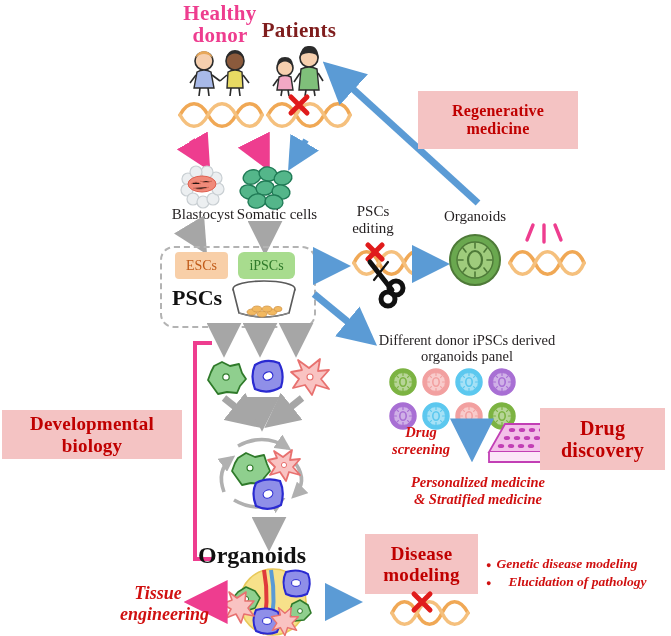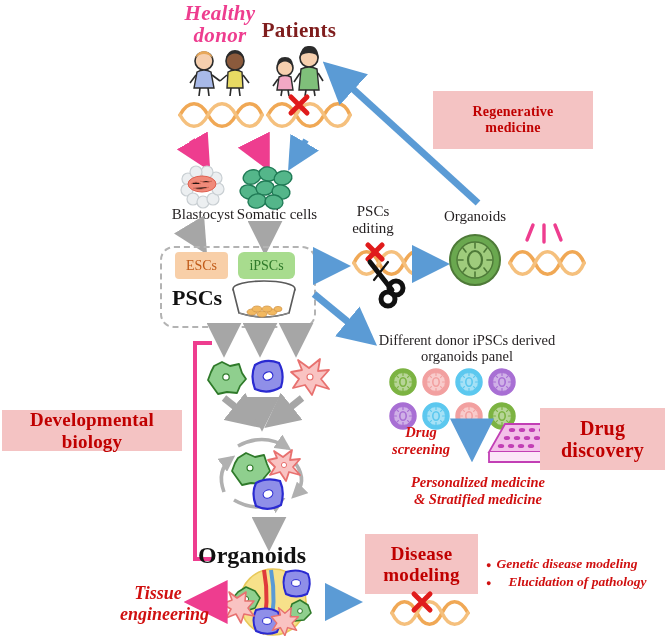--- a/index.html
+++ b/index.html
@@ -25,21 +25,21 @@
   .chip-esc{background:#f8cfa8;color:#c05a18;}
   .chip-ipsc{background:#a8dc8e;color:#2f7a2a;border-radius:6px;}
   .pscbox{border:2.5px dashed #b3b3b3;border-radius:14px;}
   svg{display:block;overflow:visible;}
 </style>
 </head>
 <body>
 
 <div id="stage">
 
-  <div class="abs hdr-pink" style="left:160px;top:2px;width:120px;font-size:21px;font-style:italic;">
+  <div class="abs hdr-pink" style="left:160px;top:2px;width:120px;font-size:21px;">
     <div>Healthy</div>
     <div>donor</div>
   </div>
   <div class="abs hdr-blue" style="left:244px;top:19px;width:110px;font-size:21px;">
     <span>Patients</span>
   </div>
 
   <svg class="abs" style="left:182px;top:50px;" width="78" height="48" viewBox="0 0 78 48">
 
     <circle cx="22" cy="11" r="9" fill="#f6cfae" stroke="#2b2b2b" stroke-width="1.6"></circle>
@@ -92,21 +92,21 @@
 
   <svg class="abs" style="left:300px;top:55px;" width="190" height="160" viewBox="0 0 190 160">
     <defs>
       <marker id="bluearrow" markerWidth="6" markerHeight="6" refX="4.6" refY="3" orient="auto">
           <path d="M0 0 L6 3 L0 6 z" fill="#5b9bd5"></path>
         </marker>
     </defs>
     <line x1="178" y1="148" x2="30" y2="13" stroke="#5b9bd5" stroke-width="7" marker-end="url(#bluearrow)"></line>
   </svg>
 
-  <div class="abs pinkbox" style="left:418px;top:91px;width:160px;height:58px;font-size:14px;margin-left:15px;">
+  <div class="abs pinkbox" style="left:418px;top:91px;width:160px;height:58px;font-size:16px;">
     <div>
       <div>Regenerative</div>
       <div>medicine</div>
     </div>
   </div>
 
   <svg class="abs" style="left:186px;top:138px;" width="34" height="36" viewBox="0 0 34 36">
     <defs>
         <marker id="pinkarrow" markerWidth="5.5" markerHeight="5.5" refX="4.2" refY="2.75" orient="auto">
           <path d="M0 0 L5.5 2.75 L0 5.5 z" fill="#ee3d8f"></path>
@@ -407,21 +407,21 @@
 
   <div class="abs reditalic" style="left:378px;top:474px;width:200px;font-size:14.5px;text-align:center;">
     <div>Personalized medicine</div>
     <div>&amp; Stratified medicine</div>
   </div>
 
   <svg class="abs" style="left:190px;top:340px;" width="26" height="222" viewBox="0 0 26 222">
     <path d="M22 3 L5 3 L5 219 L22 219" fill="none" stroke="#ee3d8f" stroke-width="4"></path>
   </svg>
 
-  <div class="abs pinkbox" style="left:2px;top:410px;width:180px;height:41px;font-size:19px;">
+  <div class="abs pinkbox" style="left:2px;top:410px;width:180px;height:49px;font-size:19px;">
     <div>
       <div>Developmental</div>
       <div>biology</div>
     </div>
   </div>
 
   <svg class="abs" style="left:212px;top:326px;" width="100" height="34" viewBox="0 0 100 34">
     <line x1="12" y1="2" x2="12" y2="22" stroke="#a6a6a6" stroke-width="7" marker-end="url(#grayarrow)"></line>
     <line x1="48" y1="2" x2="48" y2="22" stroke="#a6a6a6" stroke-width="7" marker-end="url(#grayarrow)"></line>
     <line x1="84" y1="2" x2="84" y2="22" stroke="#a6a6a6" stroke-width="7" marker-end="url(#grayarrow)"></line>

